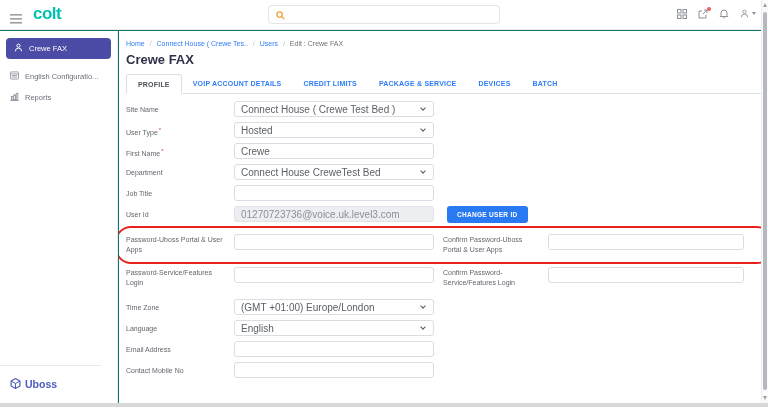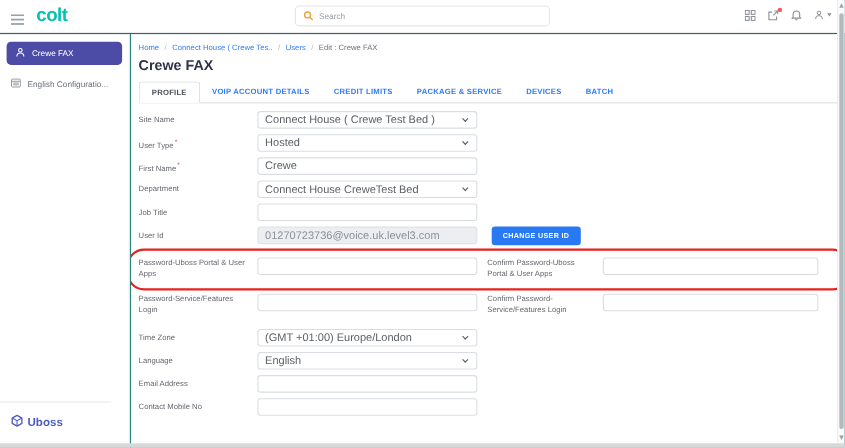--- a/index.html
+++ b/index.html
@@ -105,21 +105,20 @@
         </svg>
     </span>
     <div class="logo">colt</div>
     <div class="search">
       <span>
         <svg width="9" height="9" viewBox="0 0 10 10">
             <circle cx="4" cy="4" r="3" fill="none" stroke="#f0a13c" stroke-width="1.4"></circle>
             <line x1="6.3" y1="6.3" x2="9.2" y2="9.2" stroke="#f0a13c" stroke-width="1.4"></line>
           </svg>
       </span>
-      <input type="text" placeholder="Search" style="">
     </div>
     <div class="top-icons">
       <span class="ticon">
         <svg width="10" height="10" viewBox="0 0 10 10" fill="none" stroke="#8a9097" stroke-width="1">
             <rect x="0.5" y="0.5" width="3.5" height="3.5"></rect>
             <rect x="6" y="0.5" width="3.5" height="3.5"></rect>
             <rect x="0.5" y="6" width="3.5" height="3.5"></rect>
             <rect x="6" y="6" width="3.5" height="3.5"></rect>
           </svg>
       </span>
@@ -160,20 +159,31 @@
     <div class="side-item">
       <span>
         <svg width="9" height="9" viewBox="0 0 10 10" fill="none" stroke="#8a9097" stroke-width="0.9">
             <rect x="0.5" y="1" width="9" height="8" rx="1"></rect>
             <line x1="0.5" y1="3.2" x2="9.5" y2="3.2"></line>
             <line x1="2" y1="5" x2="8" y2="5"></line>
             <line x1="2" y1="6.8" x2="8" y2="6.8"></line>
           </svg>
       </span>
       <span>English Configuratio...</span>
+    </div>
+    <div class="side-item">
+      <span>
+        <svg width="9" height="9" viewBox="0 0 10 10" fill="none" stroke="#8a9097" stroke-width="0.9">
+            <path d="M0.5 9.5 h9"></path>
+            <rect x="1.5" y="5" width="1.8" height="4"></rect>
+            <rect x="4.2" y="3.2" width="1.8" height="5.8"></rect>
+            <rect x="6.9" y="1.5" width="1.8" height="7.5"></rect>
+          </svg>
+      </span>
+      <span>Reports</span>
     </div>
     <div class="side-footer">
       <span>
         <svg width="11" height="11" viewBox="0 0 10 10">
             <path d="M5 0.5 9 2.8v4.4L5 9.5 1 7.2V2.8Z" fill="none" stroke="#4b5bc0" stroke-width="1.1"></path>
             <path d="M1 2.8 5 5l4-2.2M5 5v4.5" stroke="#4b5bc0" stroke-width="0.9" fill="none"></path>
           </svg>
       </span>
       <span class="uboss-text">Uboss</span>
     </div>

